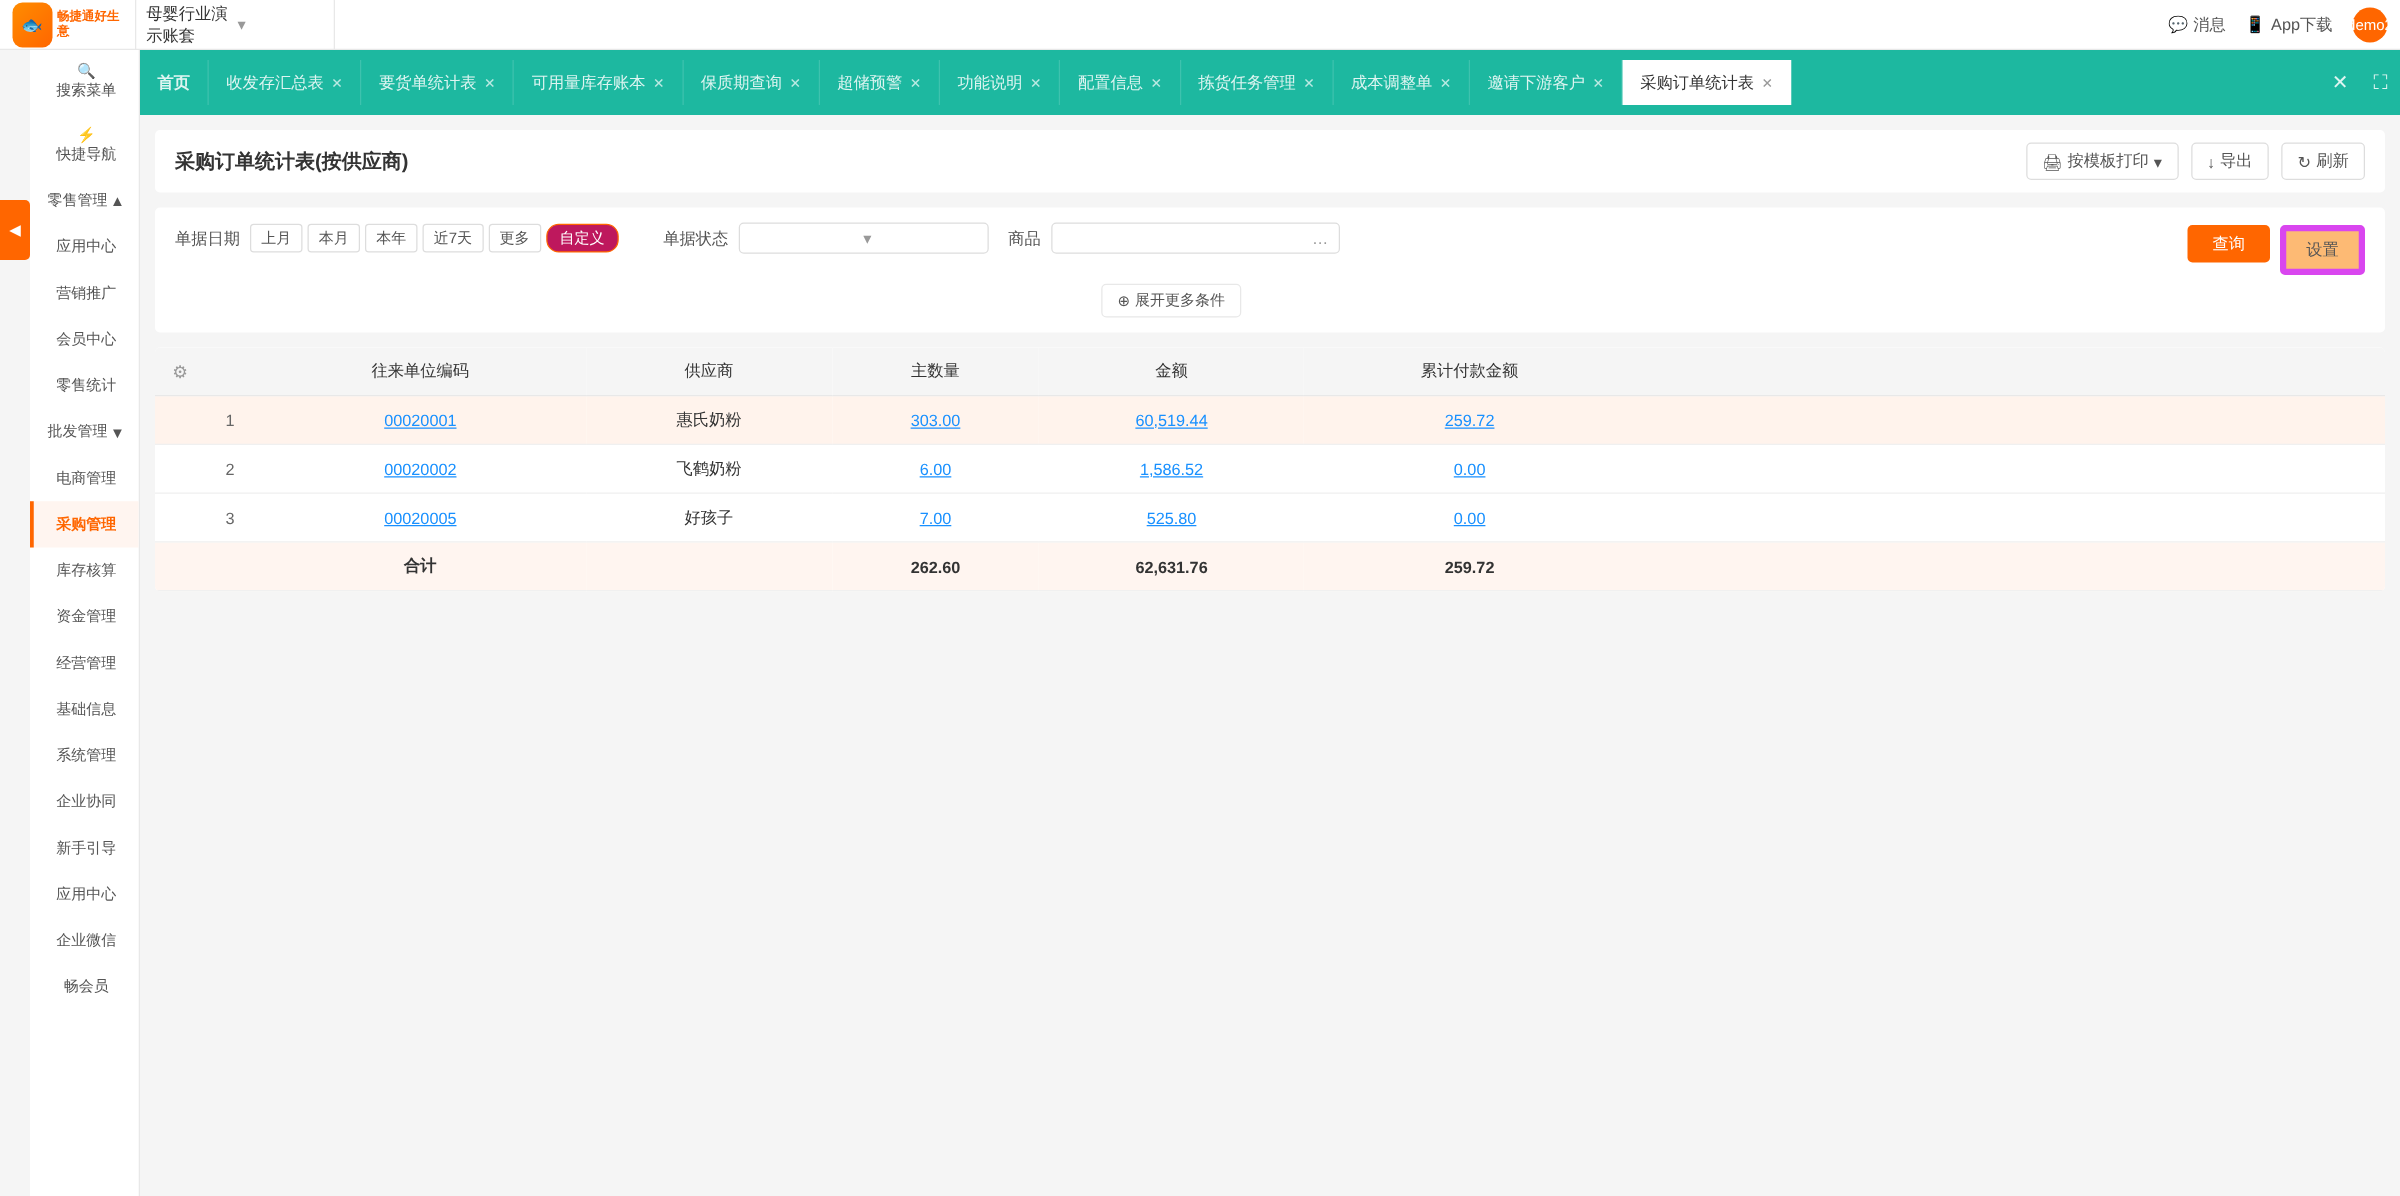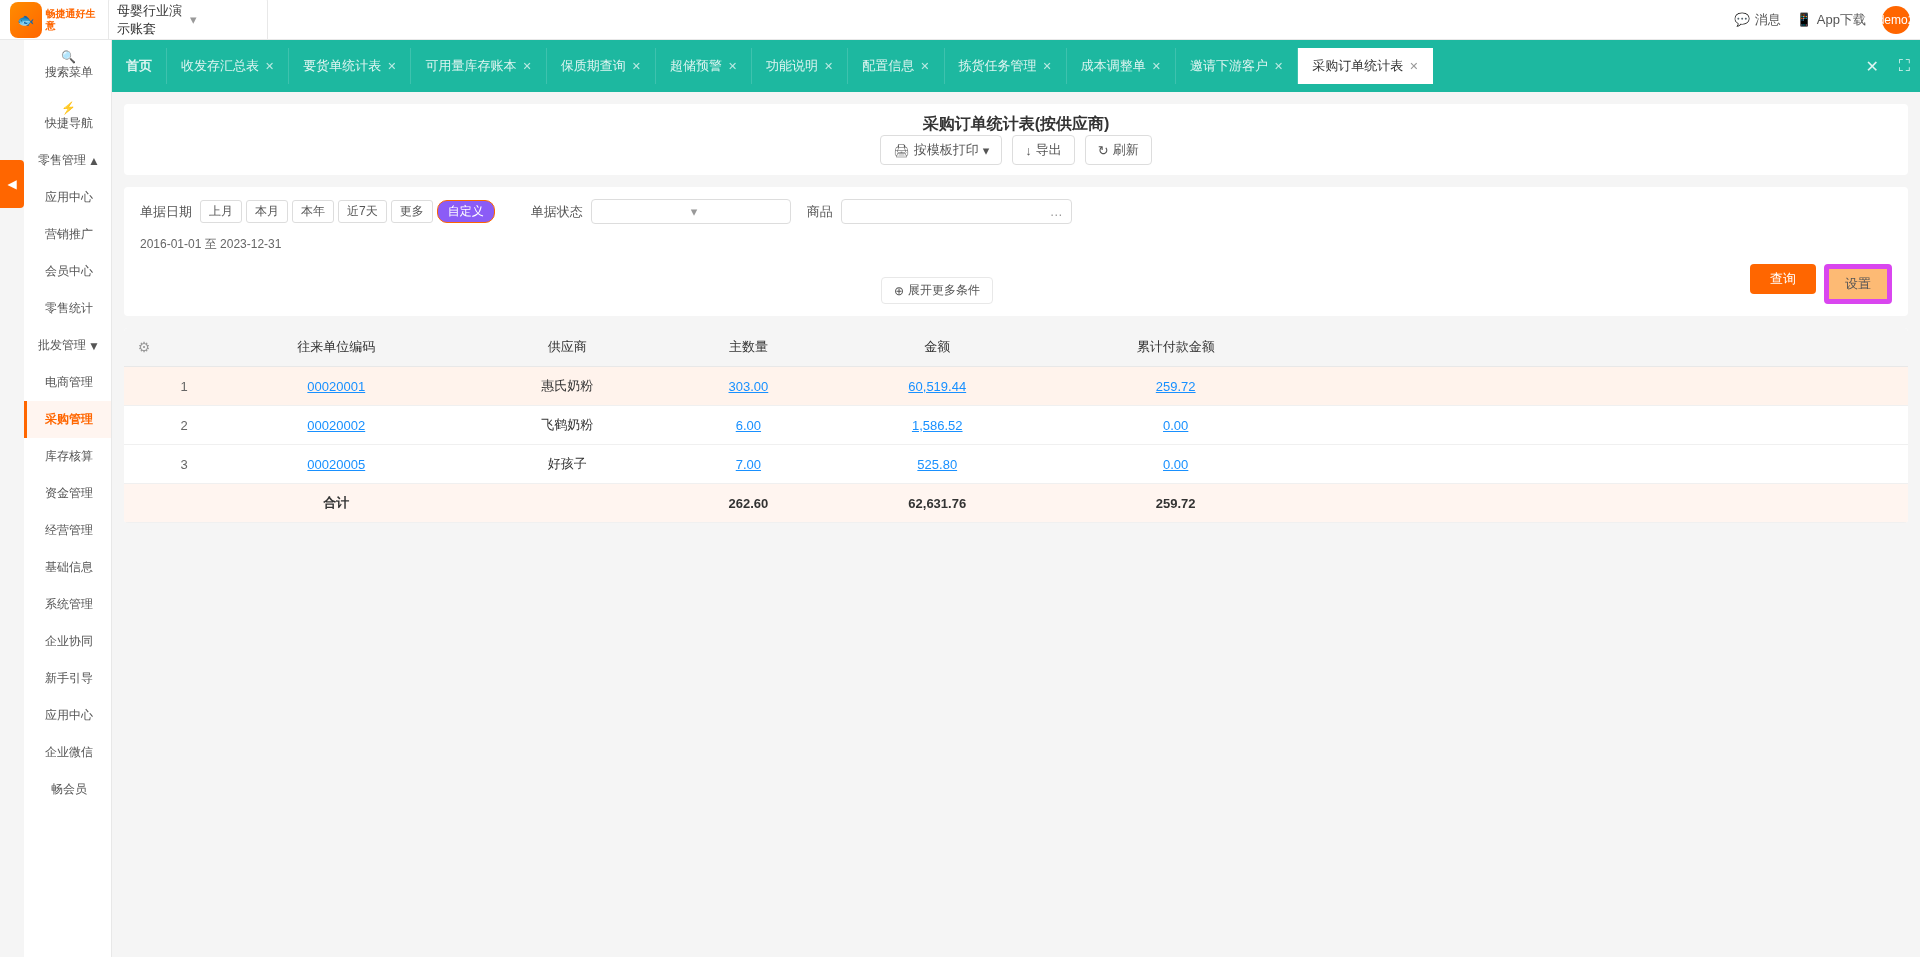--- a/index.html
+++ b/index.html
@@ -37,34 +37,34 @@
     .nav-tab .close-btn { font-size: 11px; color: rgba(255,255,255,0.7); cursor: pointer; }
     .nav-tab.active .close-btn { color: #999; }
     .nav-tab.home { font-weight: bold; }
     .nav-tabs-end { margin-left: auto; display: flex; align-items: center; }
     .nav-end-btn { color: rgba(255,255,255,0.85); padding: 0 10px; cursor: pointer; font-size: 16px; height: 36px; display: flex; align-items: center; }
 
     
     .page-content { flex: 1; background: #f5f5f5; overflow: auto; padding: 12px; }
 
     
-    .page-header { display: flex; align-items: center; justify-content: space-between; margin-bottom: 12px; background: #fff; padding: 10px 16px; border-radius: 4px; flex-direction: column; }
+    .page-header { display: flex; align-items: center; justify-content: space-between; margin-bottom: 12px; background: #fff; padding: 10px 16px; border-radius: 4px; }
     .page-title { font-size: 16px; font-weight: bold; color: #333; }
     .page-actions { display: flex; align-items: center; gap: 10px; }
     .btn-print { display: flex; align-items: center; gap: 4px; padding: 5px 12px; border: 1px solid #ddd; border-radius: 4px; cursor: pointer; font-size: 13px; color: #555; background: #fff; }
     .btn-export { display: flex; align-items: center; gap: 4px; padding: 5px 12px; border: 1px solid #ddd; border-radius: 4px; cursor: pointer; font-size: 13px; color: #555; background: #fff; }
     .btn-refresh { display: flex; align-items: center; gap: 4px; padding: 5px 12px; border: 1px solid #ddd; border-radius: 4px; cursor: pointer; font-size: 13px; color: #555; background: #fff; }
 
     
     .filter-panel { background: #fff; border-radius: 4px; padding: 12px 16px; margin-bottom: 12px; }
     .filter-item { display: flex; align-items: center; gap: 8px; }
     .filter-label { color: #555; font-size: 13px; white-space: nowrap; }
     .filter-date-btns { display: flex; gap: 4px; }
     .date-btn { padding: 2px 8px; border: 1px solid #ddd; border-radius: 3px; cursor: pointer; font-size: 12px; color: #555; background: #fff; }
-    .date-btn.custom { background: #8b5cf6; color: #fff; border-color: #ff6600; border-radius: 10px; padding: 2px 10px; }
+    .date-btn.custom { background: #be185d; color: #fff; border-color: #ff6600; border-radius: 10px; padding: 2px 10px; }
     .date-range { font-size: 12px; color: #666; margin-top: 4px; }
     .filter-select { display: flex; align-items: center; border: 1px solid #ddd; border-radius: 4px; padding: 4px 8px; min-width: 180px; cursor: pointer; background: #fff; }
     .filter-select span { flex: 1; color: #999; }
     .filter-input { display: flex; align-items: center; border: 1px solid #ddd; border-radius: 4px; padding: 4px 8px; min-width: 200px; background: #fff; }
     .filter-input input { border: none; outline: none; flex: 1; font-size: 13px; color: #333; }
     .btn-query { background: #ff6600; color: #fff; border: none; border-radius: 4px; padding: 6px 20px; cursor: pointer; font-size: 13px; }
     .btn-settings { background: #fdba74; color: #555; border: 5px solid #d946ef; border-radius: 4px; padding: 6px 16px; cursor: pointer; font-size: 13px; }
     .expand-btn { display: flex; align-items: center; gap: 4px; color: #555; cursor: pointer; font-size: 12px; border: 1px solid #e8e8e8; border-radius: 4px; padding: 4px 12px; margin: 8px auto 0; width: fit-content; }
 
     
@@ -79,21 +79,21 @@
     tr.highlighted { background: #fff3ec; }
     td.number { color: #1890ff; text-decoration: underline; cursor: pointer; }
     td.seq { color: #666; }
     .settings-icon { color: #999; cursor: pointer; font-size: 14px; }
     .footer-row { background: #fff5f0; font-weight: bold; }
     .footer-row td { border-top: 1px solid #e8e8e8; }
 
     
     .filter-right { margin-left: auto; display: flex; align-items: flex-start; gap: 8px; padding-top: 2px; }
 
-    .filter-wrapper { display: flex; gap: 16px; align-items: flex-end; width: 100%; }
+    .filter-wrapper { display: flex; gap: 16px; align-items: flex-start; width: 100%; }
     .filter-left { display: flex; flex-direction: column; gap: 8px; flex: 1; }
     .filter-top-row { display: flex; align-items: center; gap: 16px; flex-wrap: wrap; }
   </style>
 </head>
 <body>
 
 <div class="top-bar">
   <div class="logo-area">
     <div class="logo-img">
       <span style="font-size:14px;">🐟</span>
@@ -292,23 +292,20 @@
 
               <div class="filter-item">
                 <span class="filter-label">商品</span>
                 <div class="filter-input">
                   <input type="text" style="width: 200px;">
                   <span style="color:#999;cursor:pointer;">…</span>
                 </div>
               </div>
             </div>
 
-            <div class="date-range">
-              <span>2016-01-01 至 2023-12-31</span>
-            </div>
 
             <div style="margin-top:8px;">
               <div class="expand-btn">
                 <span>⊕</span>
                 <span>展开更多条件</span>
               </div>
             </div>
           </div>
 
           <div class="filter-right">

